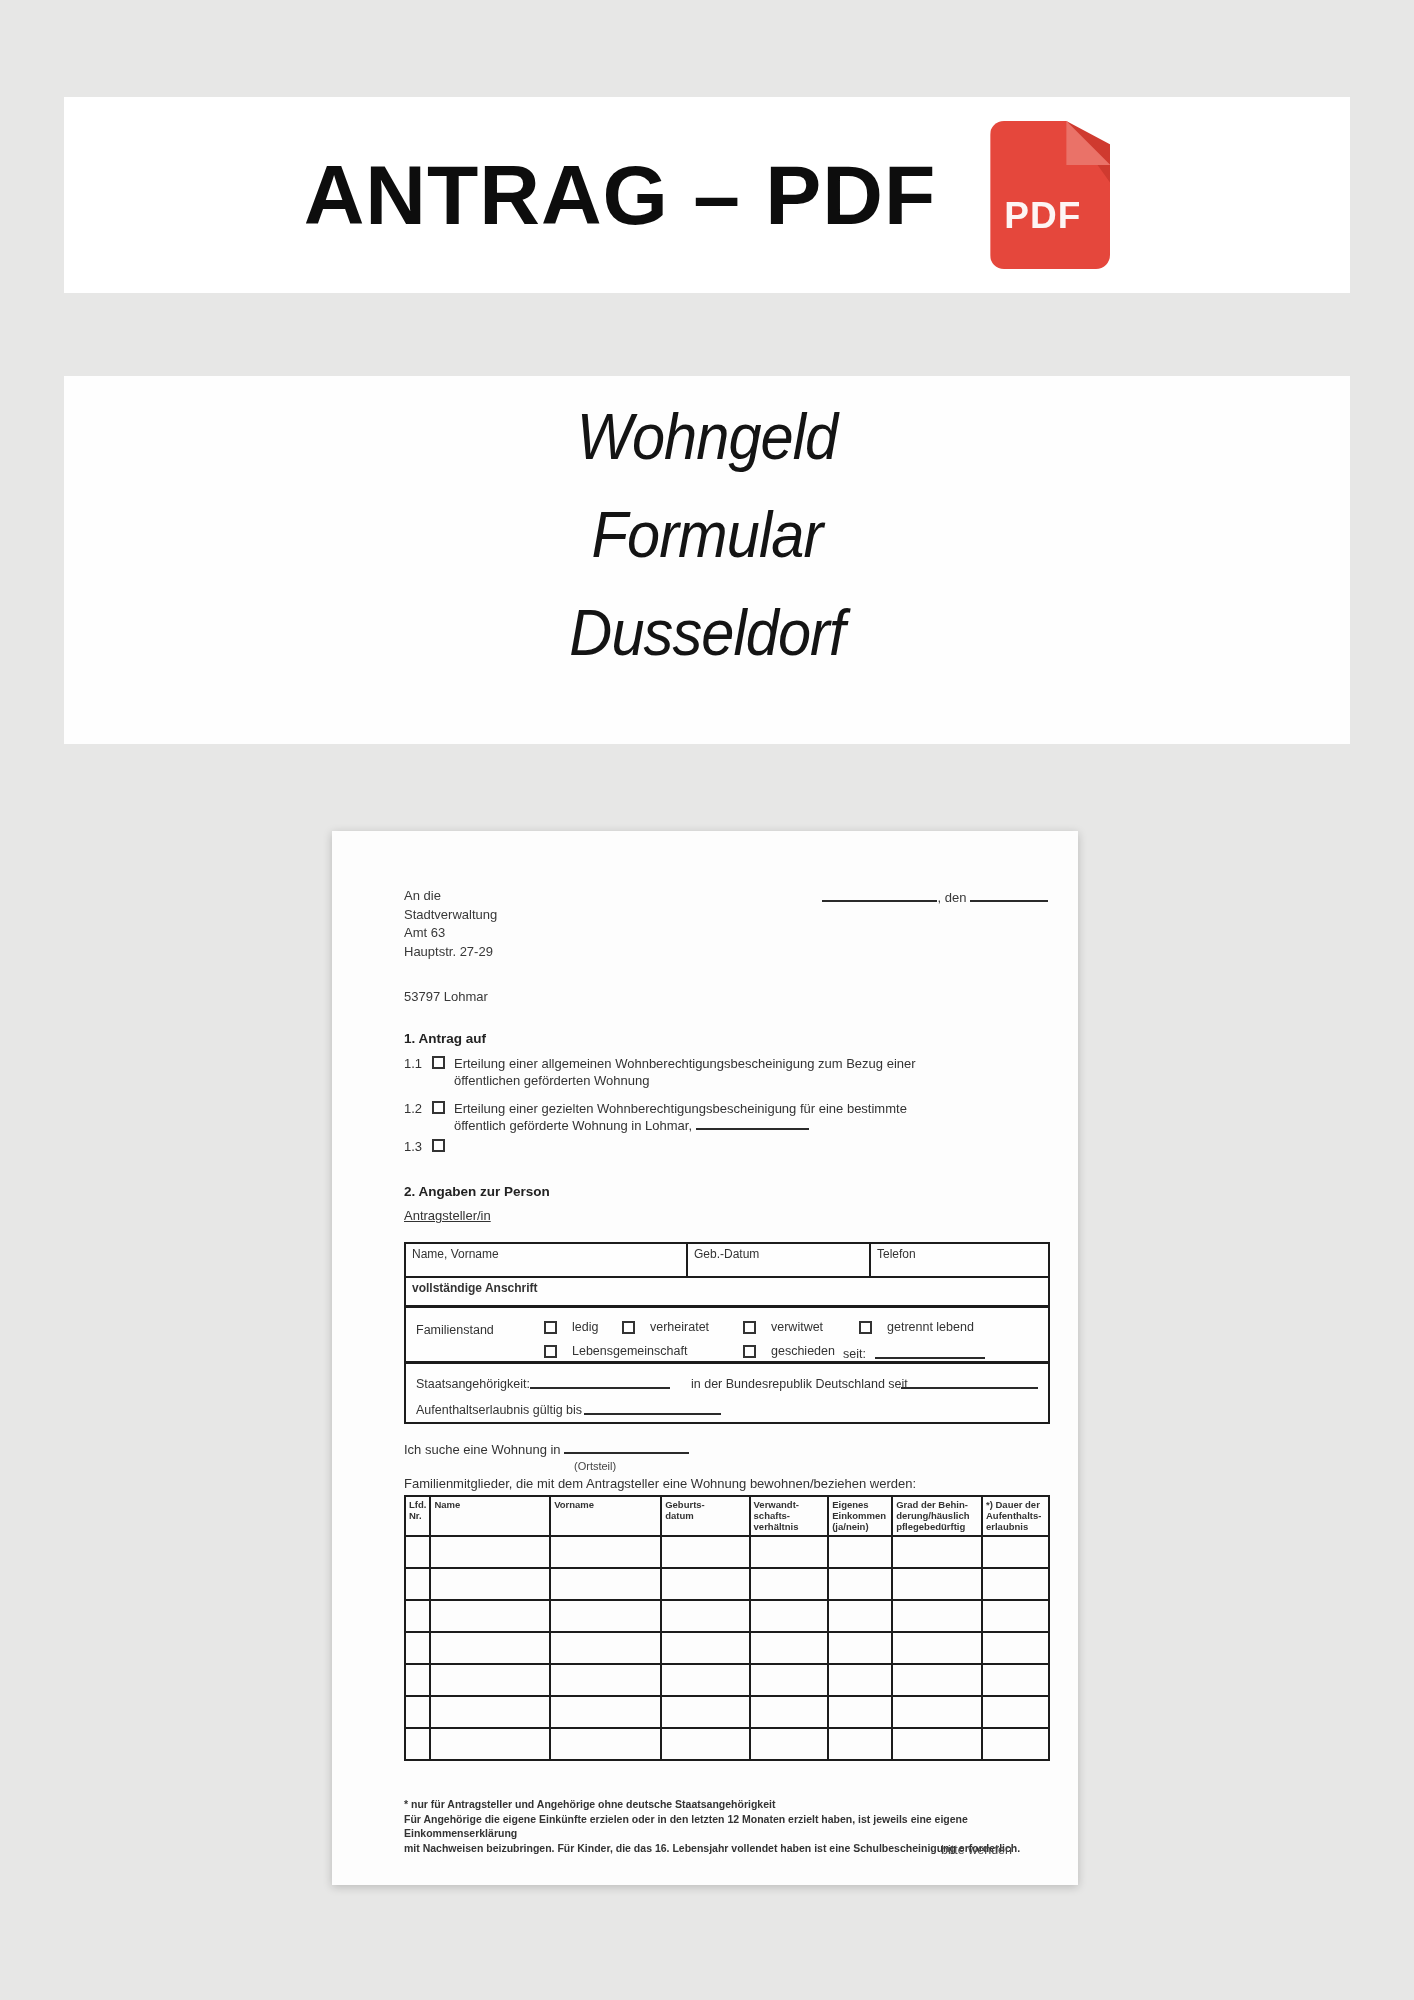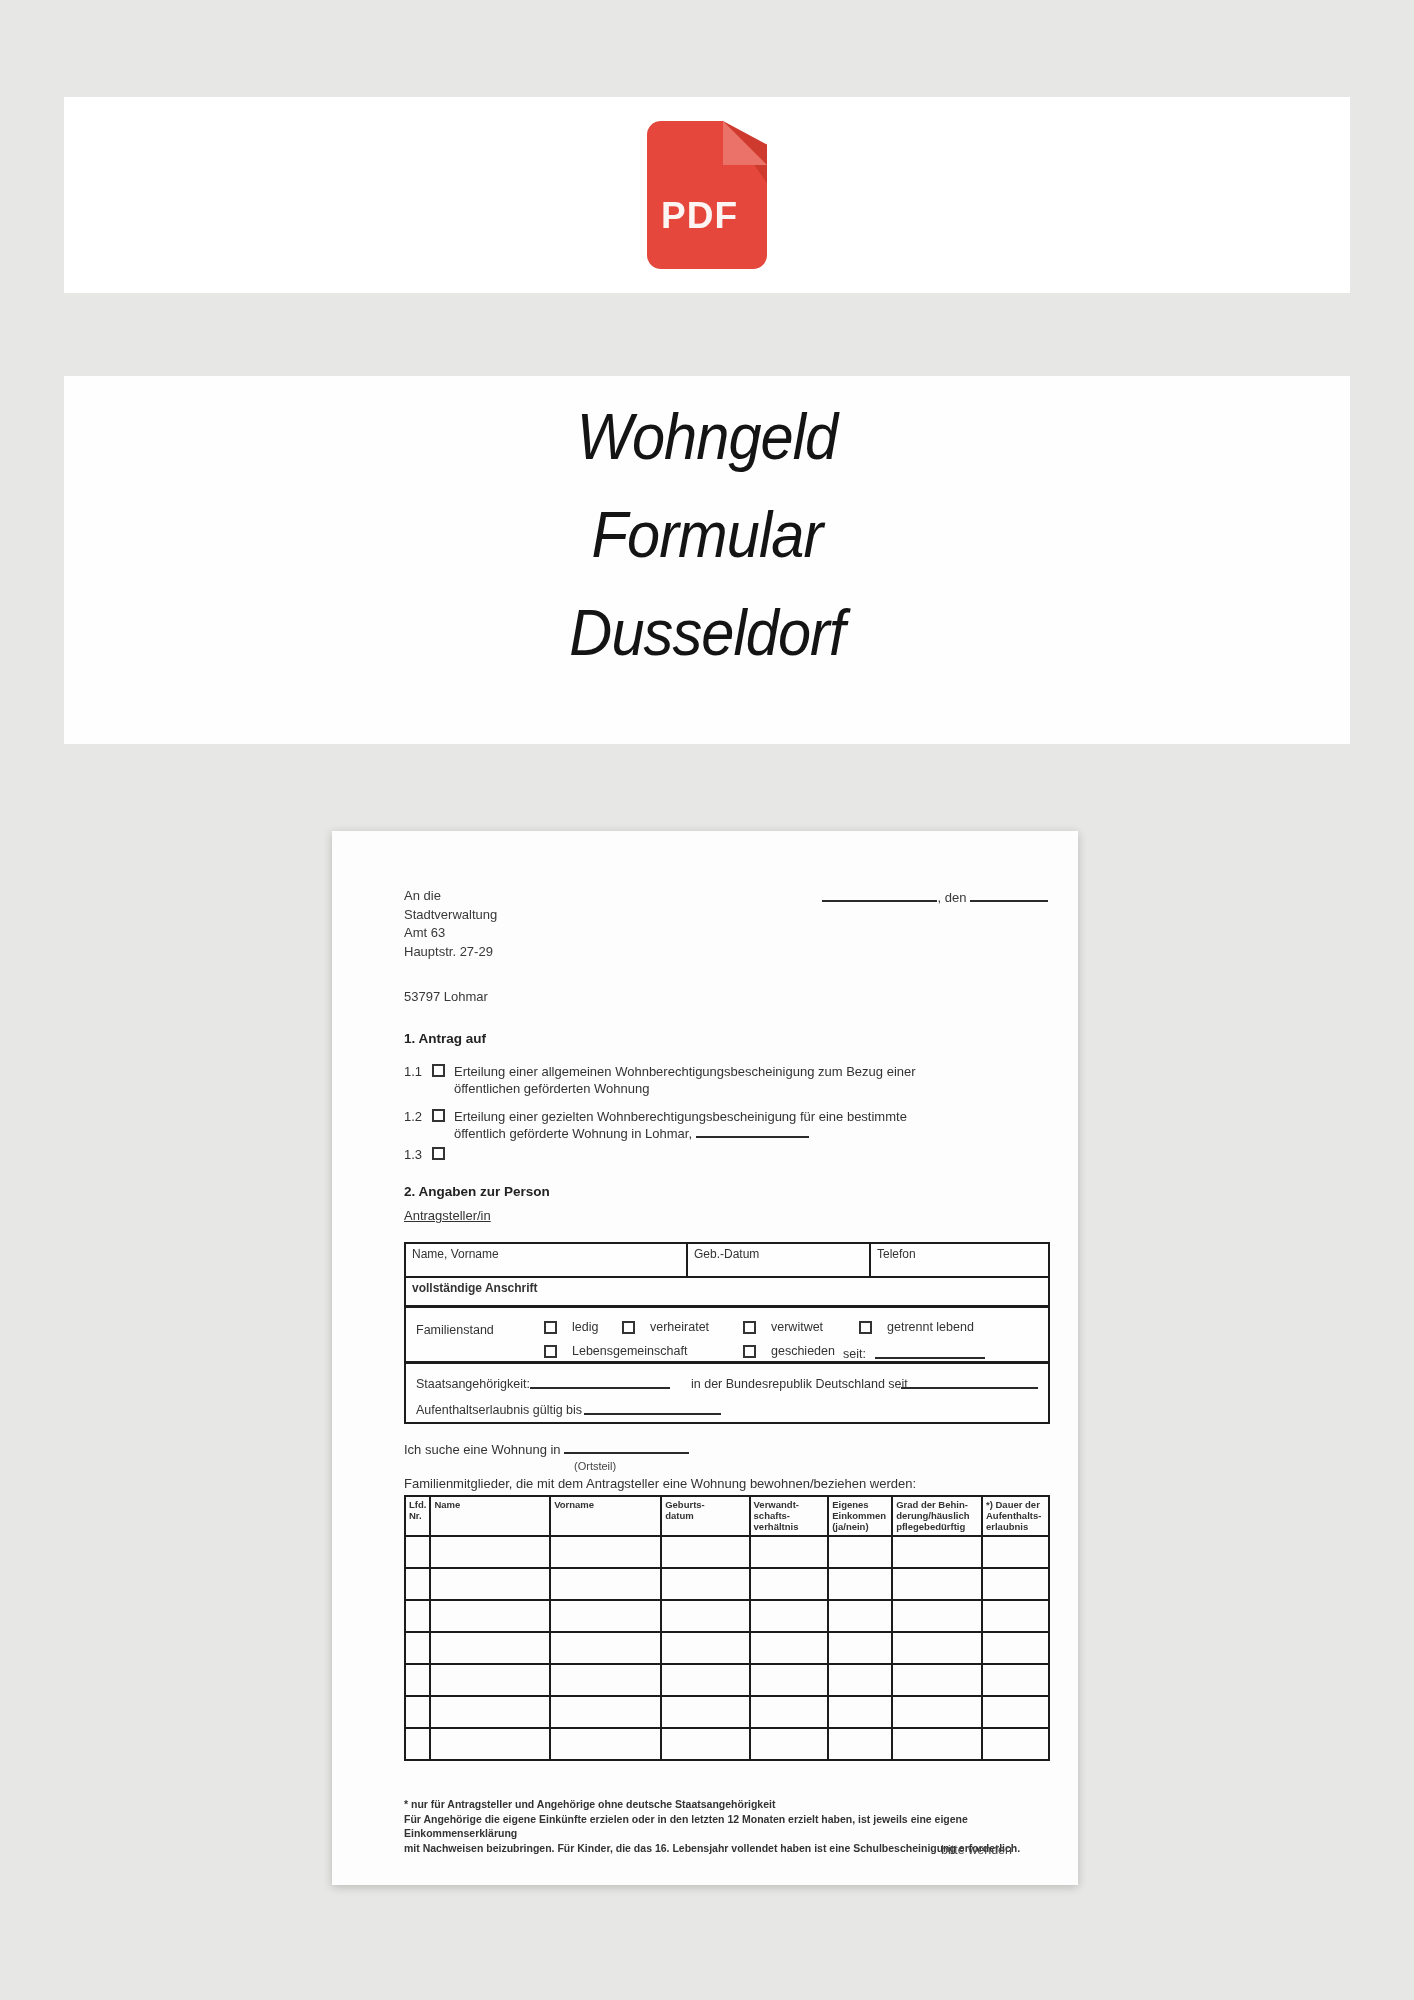--- a/index.html
+++ b/index.html
@@ -51,21 +51,21 @@
     color:#2e2e2e;font-size:13px;
   }
   .doc *{box-sizing:border-box;}
   .abs{position:absolute;}
   .addr{left:72px;top:56px;line-height:18.5px;color:#383838;}
   .addr-city{margin-top:27px;}
   .dateline{top:58px;right:30px;height:16px;white-space:nowrap;color:#383838;}
   .bl{display:inline-block;border-bottom:2px solid #2a2a2a;height:13px;vertical-align:baseline;}
   .sec-head{font-weight:bold;font-size:13.5px;color:#222;}
   .s1-head{left:72px;top:200px;text-align:center;}
-  .s1-item{left:72px;width:670px;display:flex;align-items:flex-start;line-height:17px;color:#333;margin-top:8px;}
+  .s1-item{left:72px;width:670px;display:flex;align-items:flex-start;line-height:17px;color:#333;}
   .s1-num{width:26px;flex:0 0 auto;}
   .cb{display:inline-block;width:13px;height:13px;border:2px solid #333;background:#fff;flex:0 0 auto;}
   .s1-cb{margin:0 9px 0 2px;margin-top:1px;}
   .s2-head{left:72px;top:353px;}
   .s2-sub{left:72px;top:377px;text-decoration:underline;color:#333;}
   
   .t1{left:72px;top:411px;width:646px;border:2px solid #1c1c1c;background:#fefefe;}
   .t1-rowA{display:flex;height:34px;border-bottom:2px solid #1c1c1c;}
   .t1-cell{padding:3px 6px;font-size:12px;color:#333;}
   .t1-c1{flex:0 0 282px;border-right:2px solid #1c1c1c;}
@@ -89,20 +89,21 @@
   .footnote{
     left:72px;top:966px;width:664px;white-space:pre-line;
     font-size:10.5px;font-weight:bold;line-height:14.5px;color:#333;
   }
   .turn-note{top:1012px;right:66px;font-size:12.5px;color:#444;}
 </style>
 </head>
 <body>
 
 <div class="header-box">
+  <div class="header-title">ANTRAG – PDF</div>
   <div class="pdf-icon">
     <div class="pdf-body"></div>
     <div class="pdf-fold-shadow"></div>
     <div class="pdf-fold"></div>
     <div class="pdf-label">PDF</div>
   </div>
 </div>
 
 <div class="hero-box">
   <div class="hero-lines">

